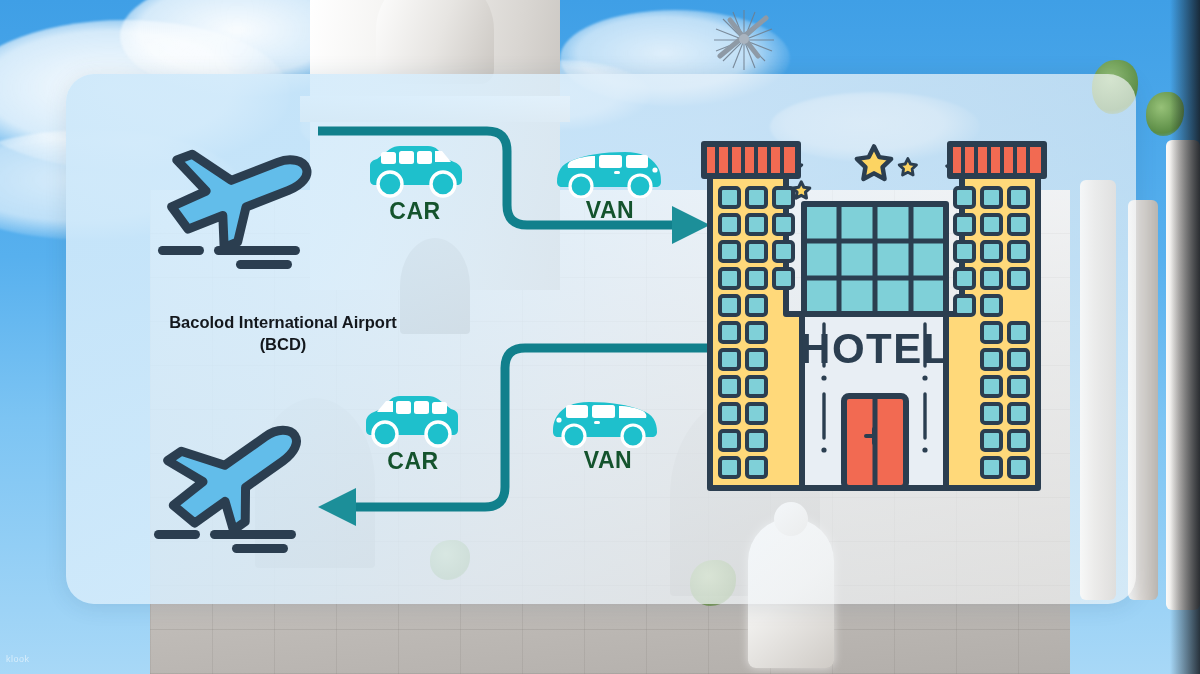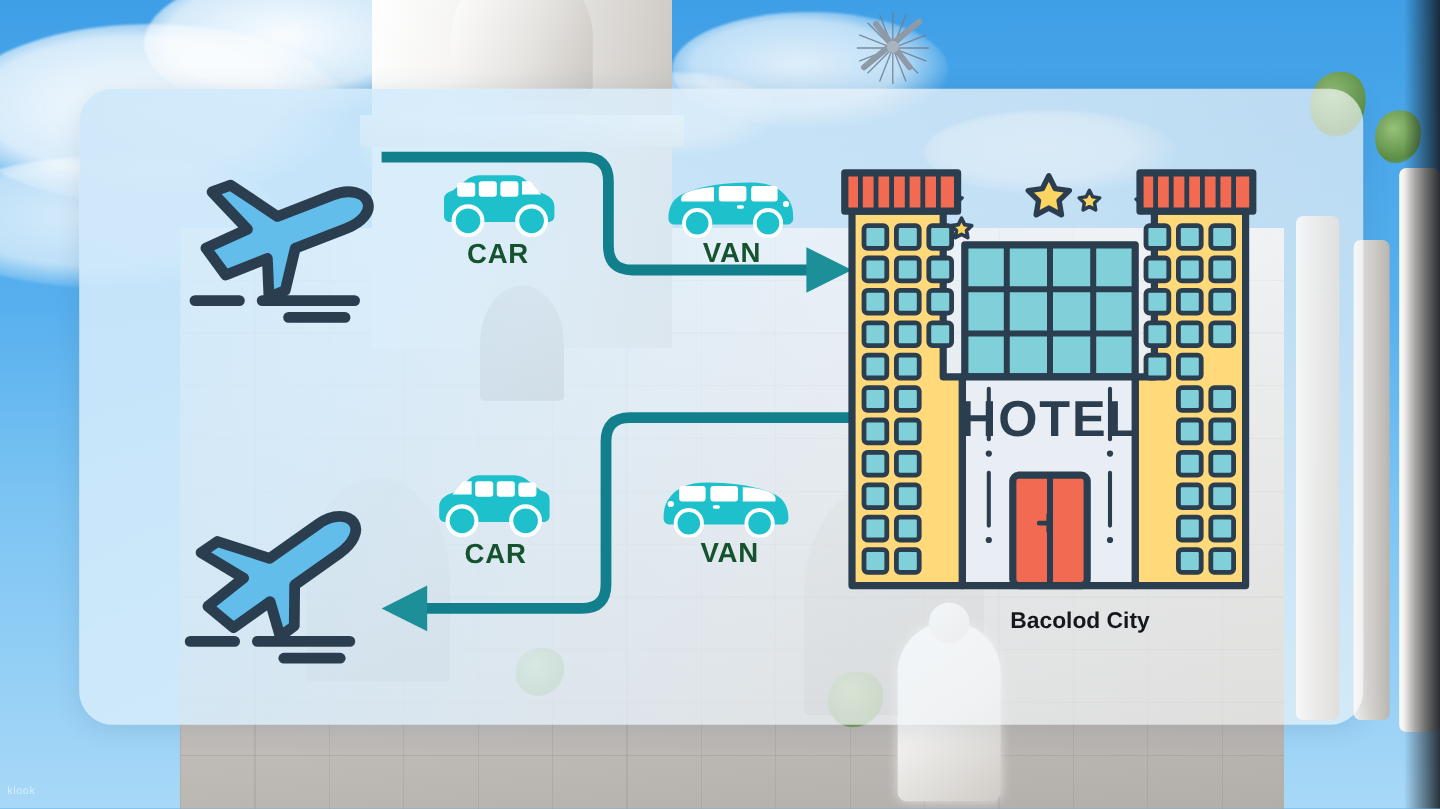--- a/index.html
+++ b/index.html
@@ -209,20 +209,22 @@
         <path d="M30,90 L66,78 L40,44 L56,40 L92,70 L140,57
                  C154,53 166,58 168,66 C170,74 162,82 148,86
                  L104,98 L92,132 L78,136 L80,104 L44,114 Z" fill="none" stroke="#2b3e50" stroke-width="9" stroke-linejoin="round" stroke-linecap="round"></path>
       </g>
       <rect x="18" y="136" width="46" height="9" rx="4.5" fill="#2b3e50"></rect>
       <rect x="74" y="136" width="86" height="9" rx="4.5" fill="#2b3e50"></rect>
       <rect x="96" y="150" width="56" height="9" rx="4.5" fill="#2b3e50"></rect>
     </svg>
   </div>
   <div id="airport-label" class="place-label">
+    <div>Bacolod International Airport</div>
+    <div>(BCD)</div>
   </div>
 
   <div class="node" style="left:140px;top:398px;width:180px;height:160px;">
     <svg viewBox="0 0 180 160" style="width:100%;height:100%;">
       <g transform="rotate(-20 90 76)">
         <path d="M26,86 L62,74 L36,42 L52,38 L88,66 L136,53
                  C150,49 162,54 164,62 C166,70 158,78 144,82
                  L100,94 L88,126 L74,130 L76,100 L40,110 Z" fill="#62bdea"></path>
         <path d="M26,86 L62,74 L36,42 L52,38 L88,66 L136,53
                  C150,49 162,54 164,62 C166,70 158,78 144,82
@@ -417,16 +419,15 @@
 
         <rect x="146" y="258" width="62" height="92" rx="5" fill="#f26a52"></rect>
         <line x1="177" y1="258" x2="177" y2="350" stroke-width="5"></line>
         <path d="M168,298 l8,0 m0,-7 l0,14" stroke-width="4" stroke-linecap="round" fill="none"></path>
       </g>
 
       <text x="177" y="225" text-anchor="middle" font-family="Liberation Sans, sans-serif" font-size="42" font-weight="bold" fill="#2b3e50" letter-spacing="1.5">HOTEL</text>
     </svg>
   </div>
 
-  <div id="city-label" class="place-label">Bacolod City</div>
 
   <div class="watermark">klook</div>
 </div>
 
 </body></html>

